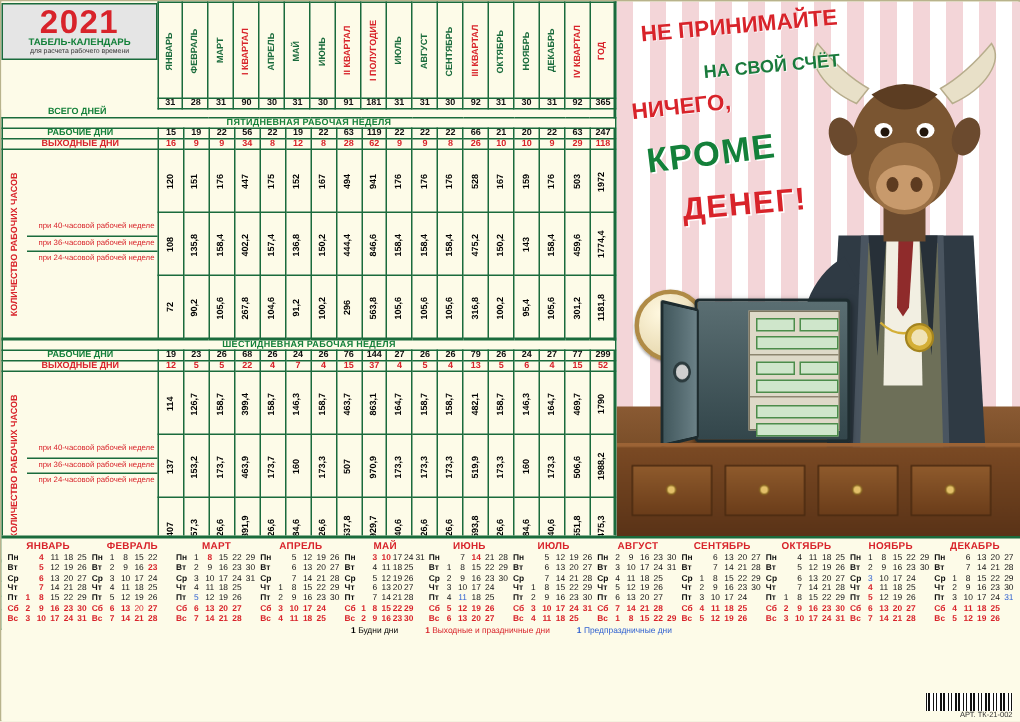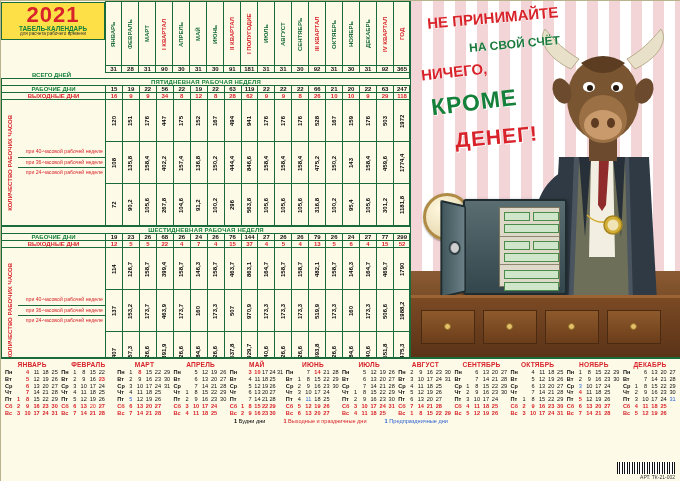--- a/index.html
+++ b/index.html
@@ -228,21 +228,21 @@
   .artcode {
     position:absolute; right:6px; bottom:2px;
     font-size:5px; color:#333;
   }
   .barcode {
     position:absolute; right:6px; bottom:8px; width:58px; height:12px;
     background:repeating-linear-gradient(90deg,#111 0 1px,#fff 1px 2px,#111 2px 3px,#fff 3px 5px);
   }
   
   .logo {
-    width:104px; border:1px solid #1a6b3c; background:#fde047;
+    width:104px; border:1px solid #1a6b3c; background:#e5e5e5;
     text-align:center; padding:1px 0 2px 0;
   }
   .logo .y {
     font-size:22px; font-weight:bold; color:#d8232a; line-height:1;
     letter-spacing:1px;
   }
   .logo .t1 { font-size:6.4px; font-weight:bold; color:#14803a; }
   .logo .t2 { font-size:4.6px; color:#333; }
 </style>
 </head>

